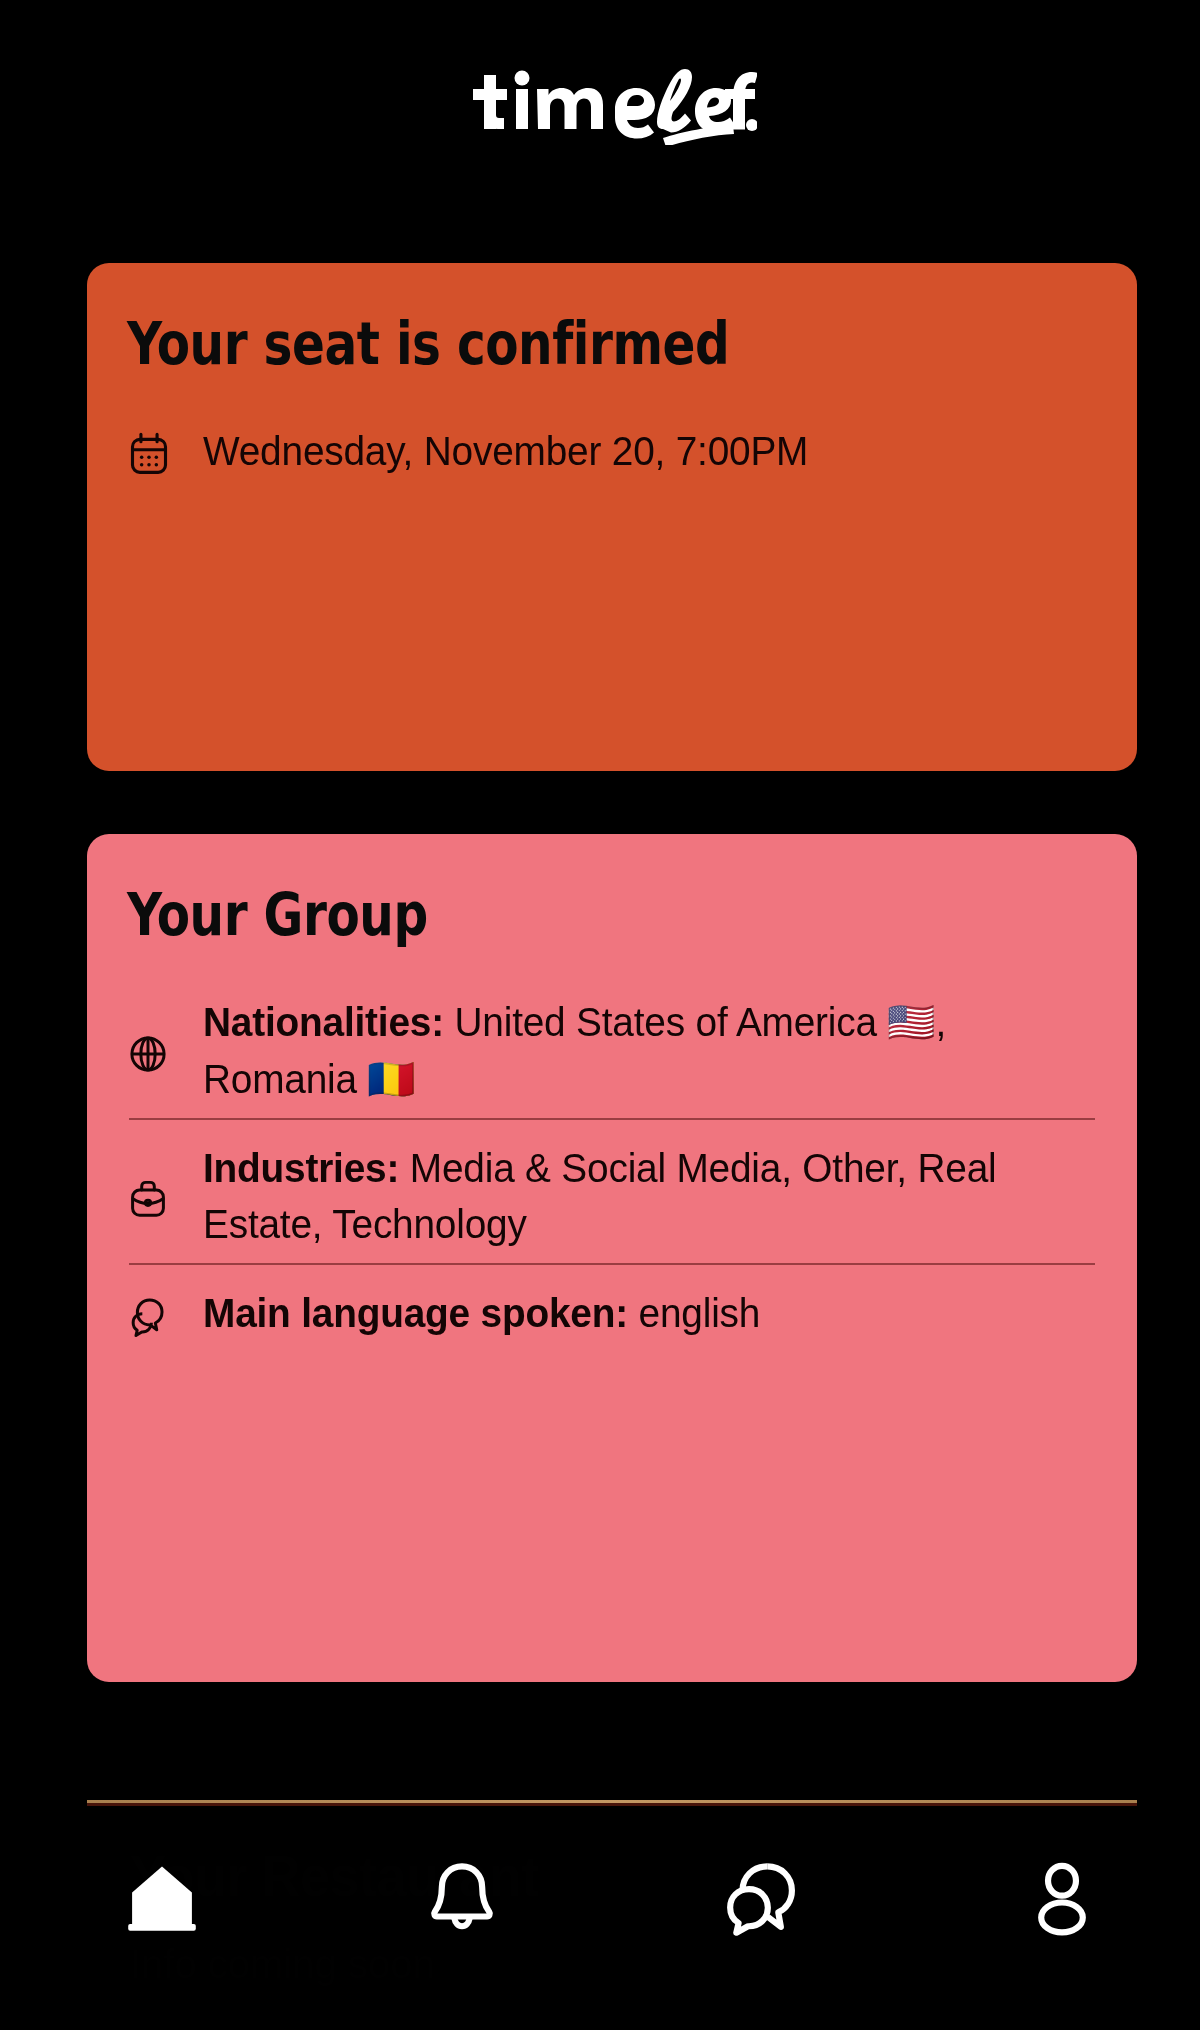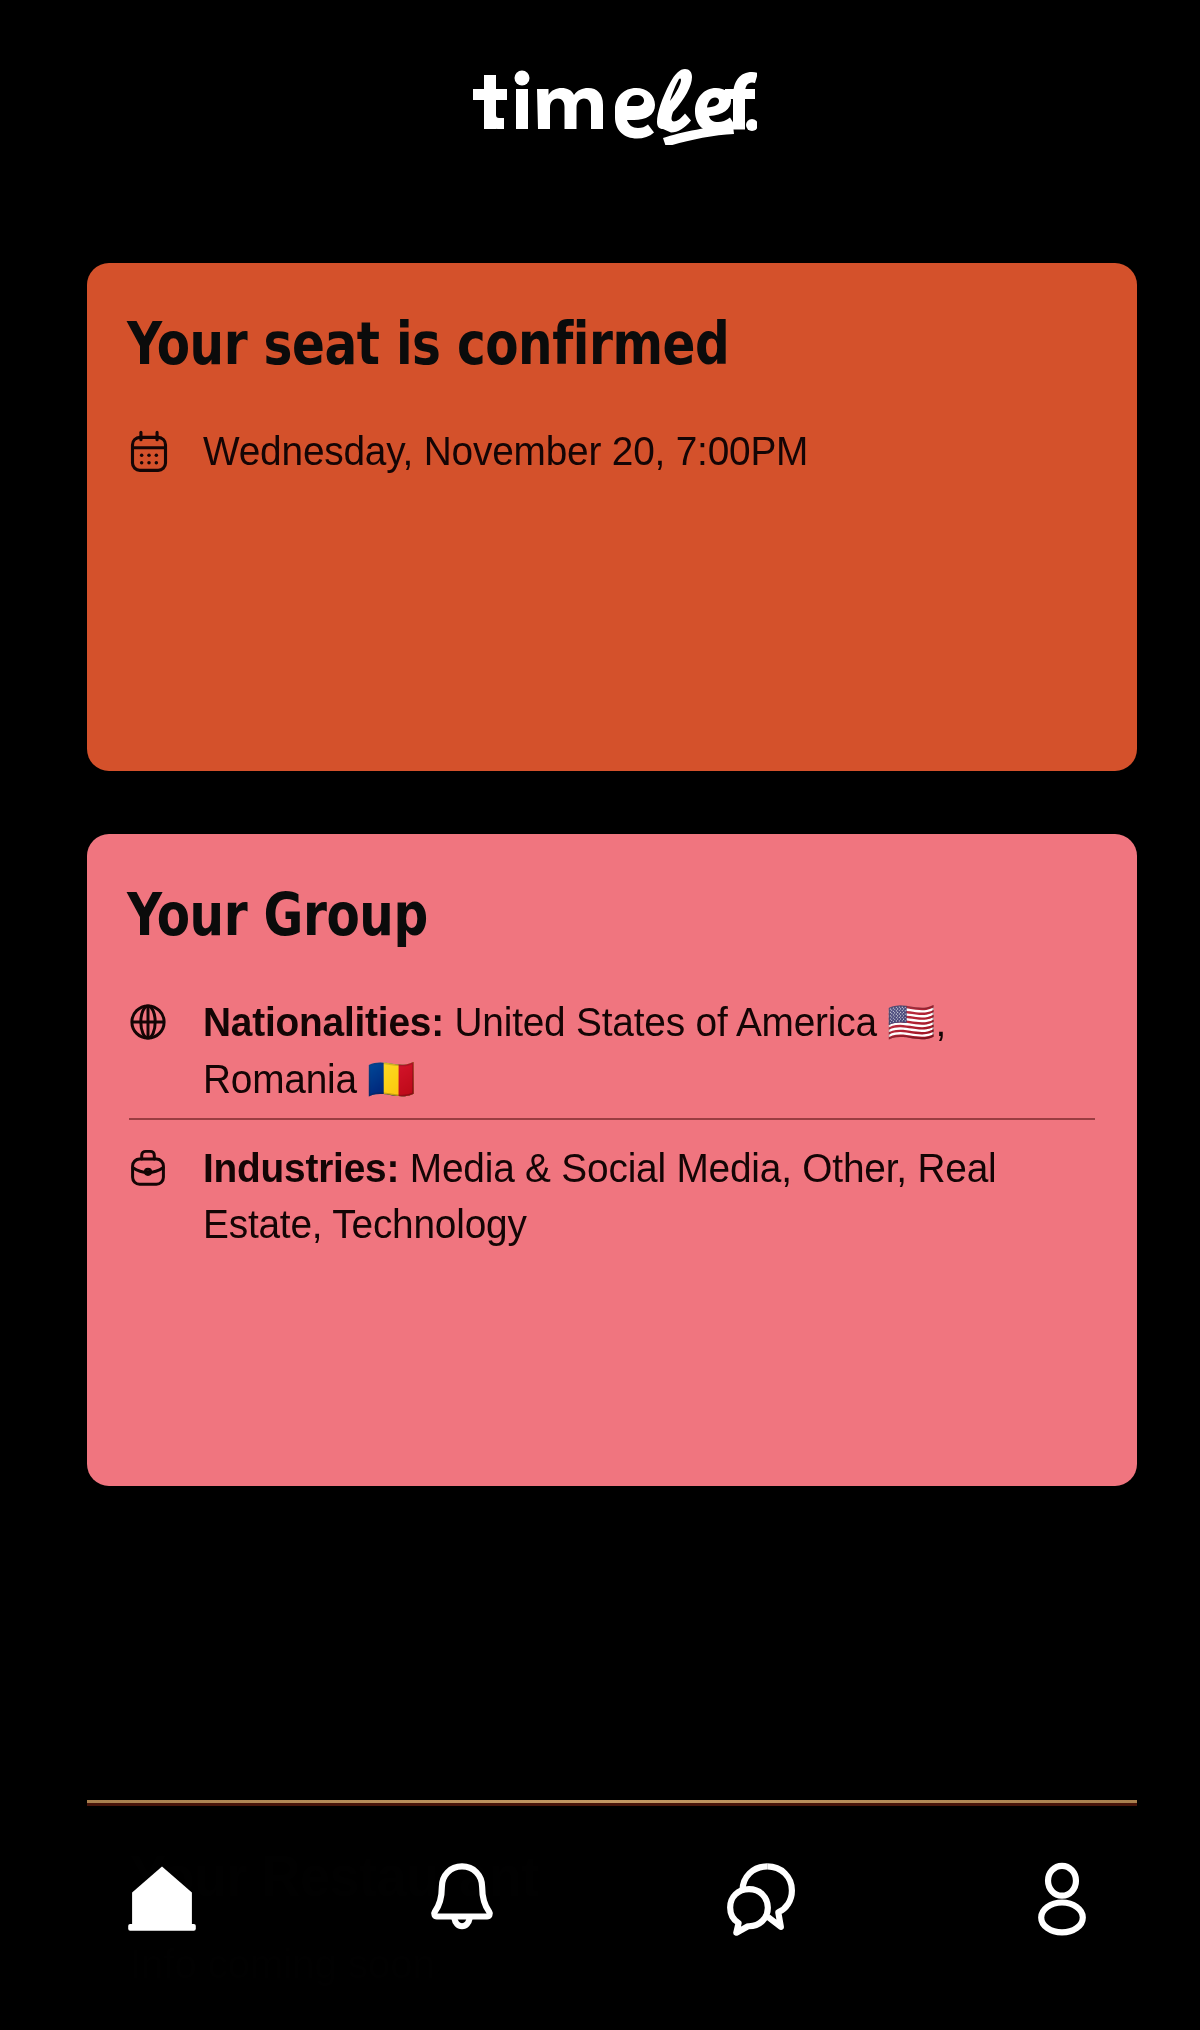--- a/index.html
+++ b/index.html
@@ -45,42 +45,42 @@
     border-radius: 22px;
     padding: 0 40px;
   }
   .card-confirmed {
     top: 263px;
     height: 508px;
     background: #D4512B;
   }
   .card-group {
     top: 834px;
-    height: 652px;
+    height: 848px;
     background: #F0757F;
   }
 
   .card-title {
     font-family: "Liberation Sans Narrow", "DejaVu Sans Condensed", "Liberation Sans", sans-serif;
     font-weight: 700;
     font-size: 58px;
     letter-spacing: -0.5px;
     color: #0b0b0b;
     margin: 0;
     padding-top: 52px;
     line-height: 1.0;
     transform: scaleX(0.93);
     transform-origin: left center;
   }
 
   .rows { margin-top: 28px; }
 
   .row {
     display: flex;
-    align-items: flex-start;
+    align-items: center;
     padding: 22px 0 10px 0;
     position: relative;
   }
   .row + .row::before {
     content: "";
     position: absolute;
     top: 0;
     left: 2px;
     right: 2px;
     height: 2px;
@@ -270,20 +270,32 @@
             <circle cx="12" cy="14.7" r="1.5"></circle>
           </svg>
         </div>
         <div class="row-text">
           <b>Industries:</b>
           <span>Media &amp; Social Media, Other, Real Estate, Technology</span>
         </div>
       </div>
 
 
+      <div class="row">
+        <div class="row-icon">
+          <svg width="44" height="44" viewBox="0 0 24 25" fill="none" stroke="#140505" stroke-width="1.7" stroke-linejoin="round" aria-hidden="true">
+            <path d="M14.6 4.2 C18.7 4.2 21.6 7.2 21.6 11.1 C21.6 13.9 20.1 16.2 17.8 17.3 L18.6 21.2 L14.9 18.4 C14.8 18.4 14.7 18.4 14.6 18.4 C10.5 18.4 7.6 15.2 7.6 11.3 C7.6 7.4 10.5 4.2 14.6 4.2 Z" transform="translate(-2.2,-1.4)"></path>
+            <path d="M8.2 10.6 C5.2 10.6 3.0 12.8 3.0 15.7 C3.0 17.5 3.9 19.1 5.3 20.0 L4.6 23.0 L7.9 21.0 C8.0 21.0 8.1 21.0 8.2 21.0 C11.2 21.0 13.4 18.6 13.4 15.8"></path>
+          </svg>
+        </div>
+        <div class="row-text">
+          <b>Main language spoken:</b>
+          <span>english</span>
+        </div>
+      </div>
 
     </div>
   </div>
 
   <div class="ghost-section">
     <div class="ghost-title">Your Restaurant</div>
     <div class="ghost-sub">Info coming soon</div>
   </div>
 
   <div class="nav-hairline"></div>

